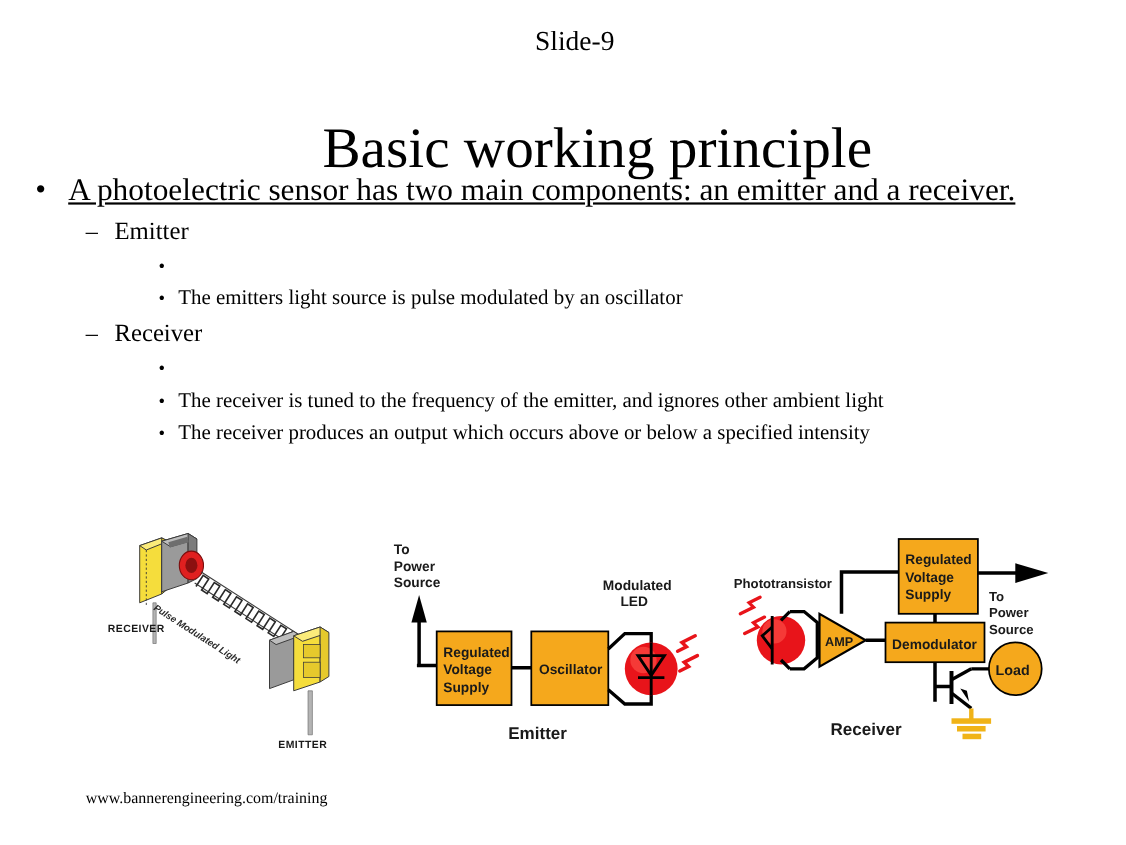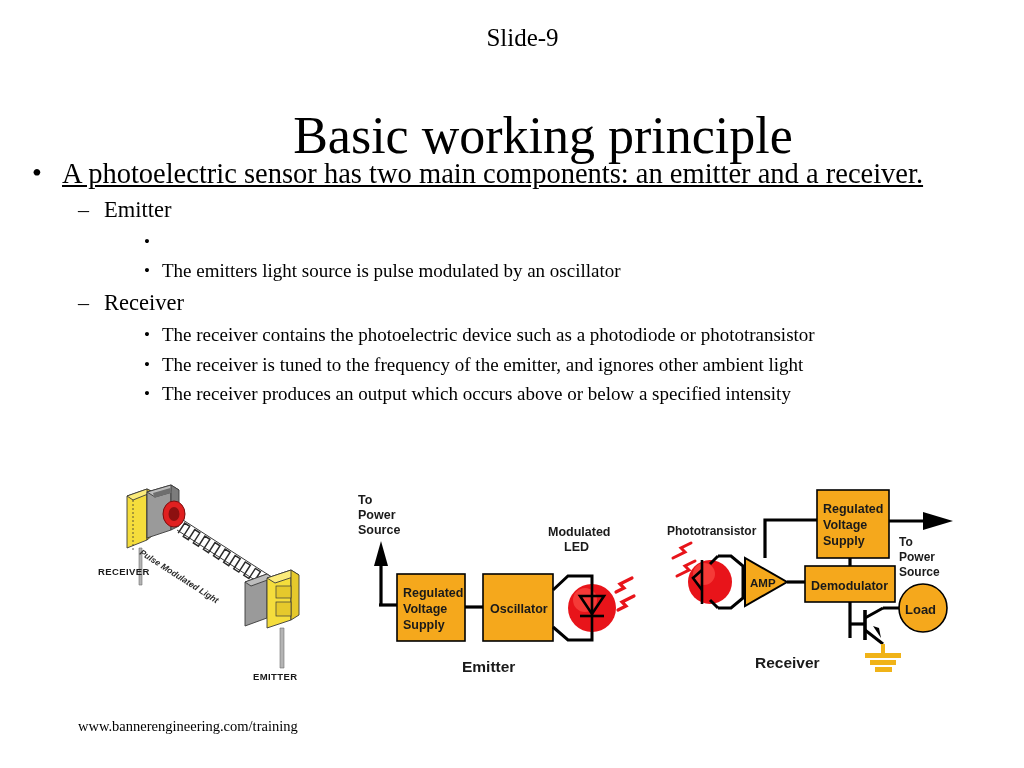--- a/index.html
+++ b/index.html
@@ -154,21 +154,20 @@
     <span class="bullet-text">The emitters light source is pulse modulated by an oscillator</span>
   </div>
 
   <div class="lvl2">
     <span class="bullet-glyph">–</span>
     <span class="bullet-text">Receiver</span>
   </div>
 
   <div class="lvl3">
     <span class="bullet-glyph">•</span>
-    <span class="bullet-text">The receiver contains the photoelectric device such as a photodiode or phototransistor</span>
   </div>
 
   <div class="lvl3">
     <span class="bullet-glyph">•</span>
     <span class="bullet-text">The receiver is tuned to the frequency of the emitter, and ignores other ambient light</span>
   </div>
 
   <div class="lvl3">
     <span class="bullet-glyph">•</span>
     <span class="bullet-text">The receiver produces an output which occurs above or below a specified intensity</span>

